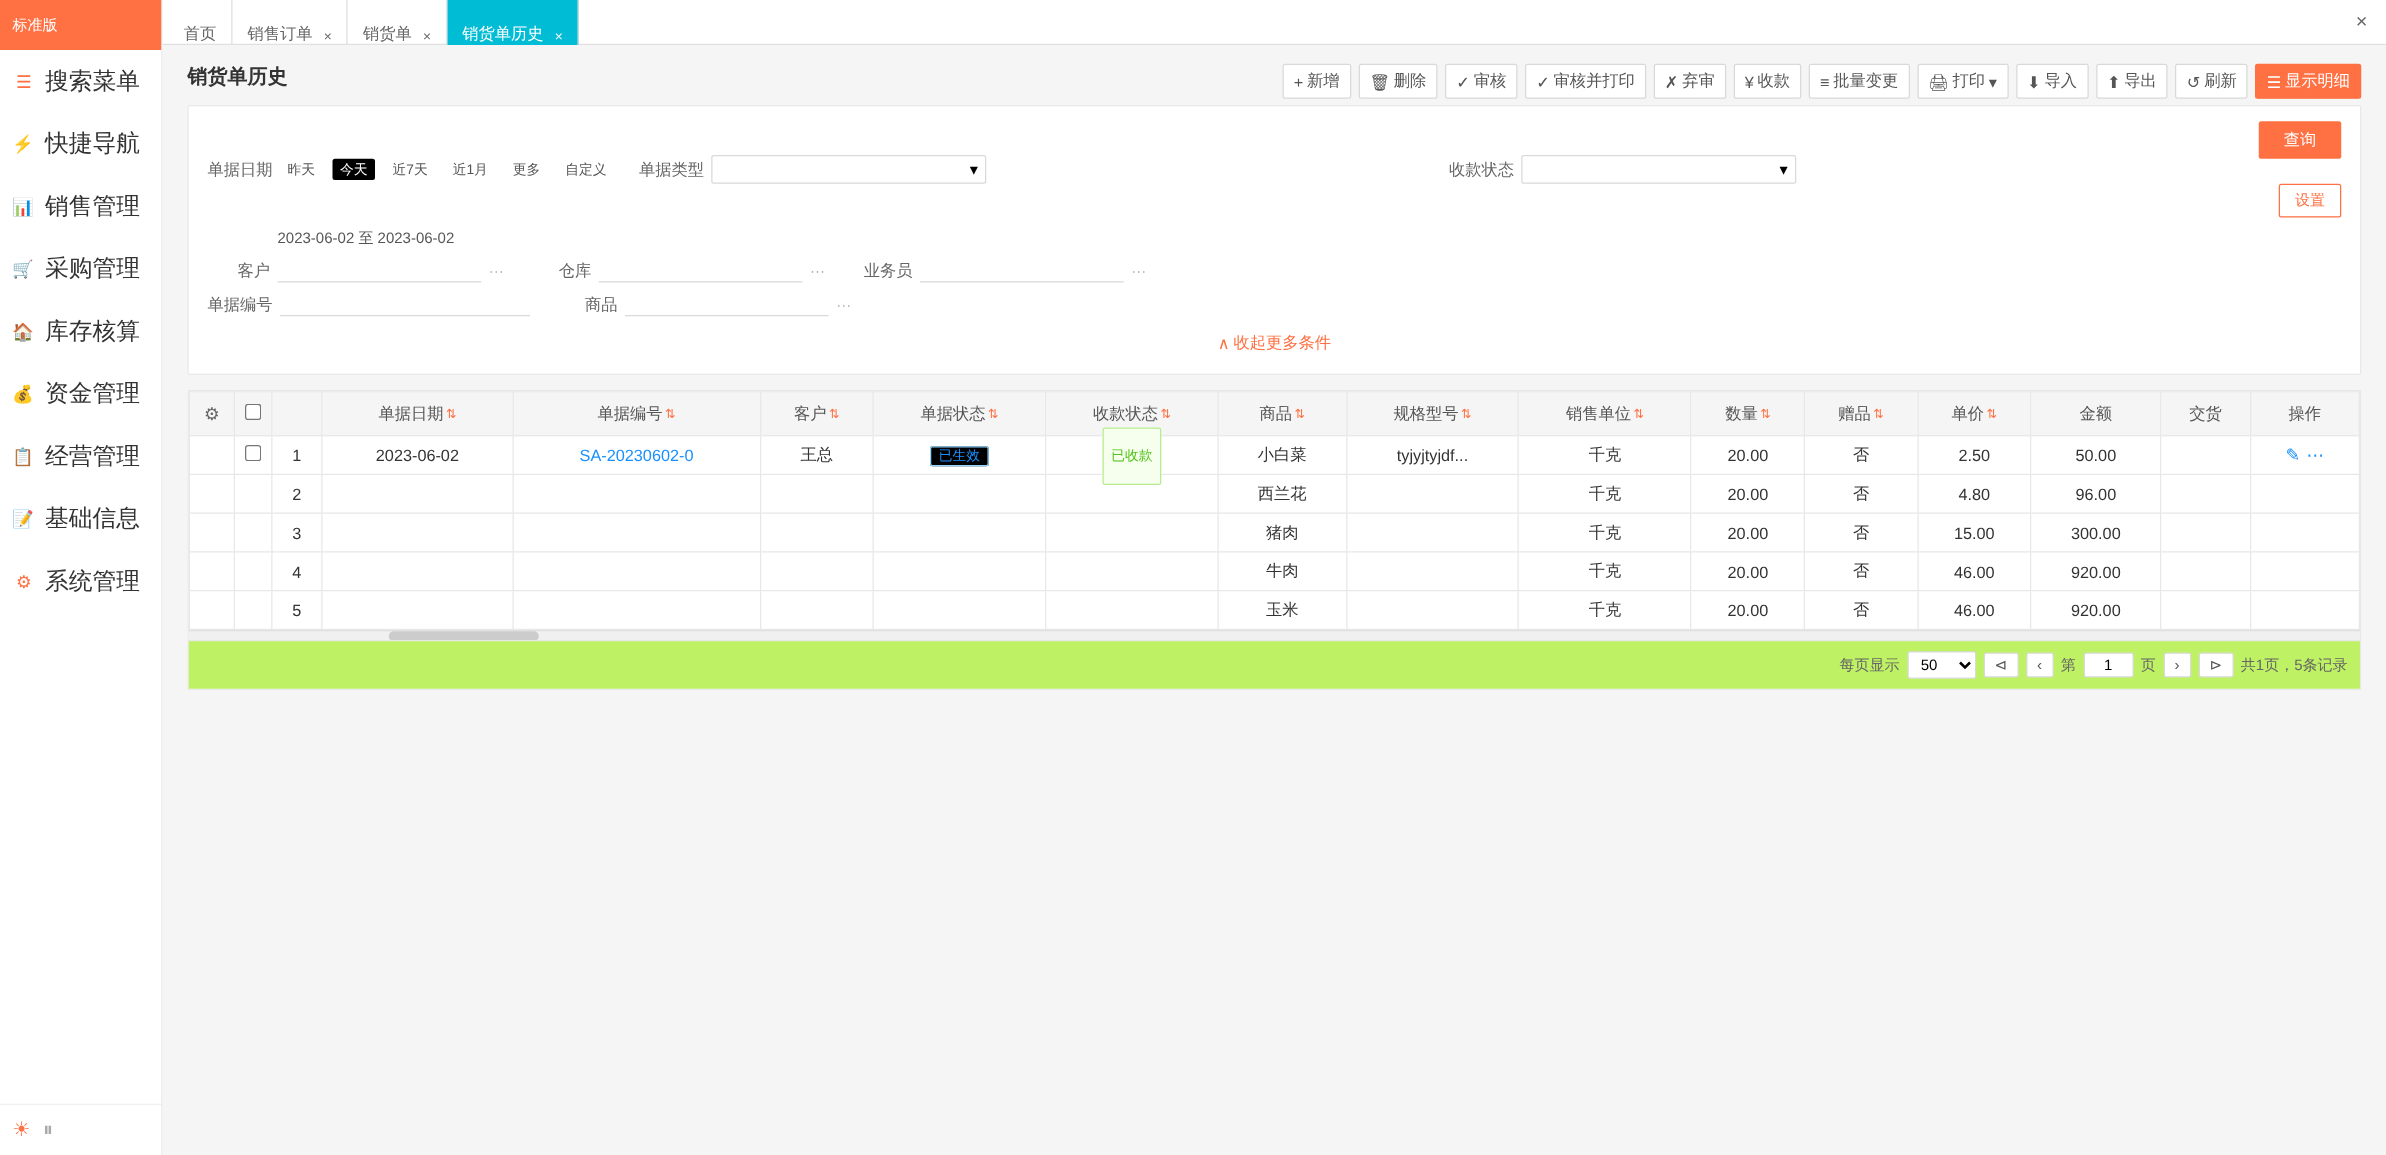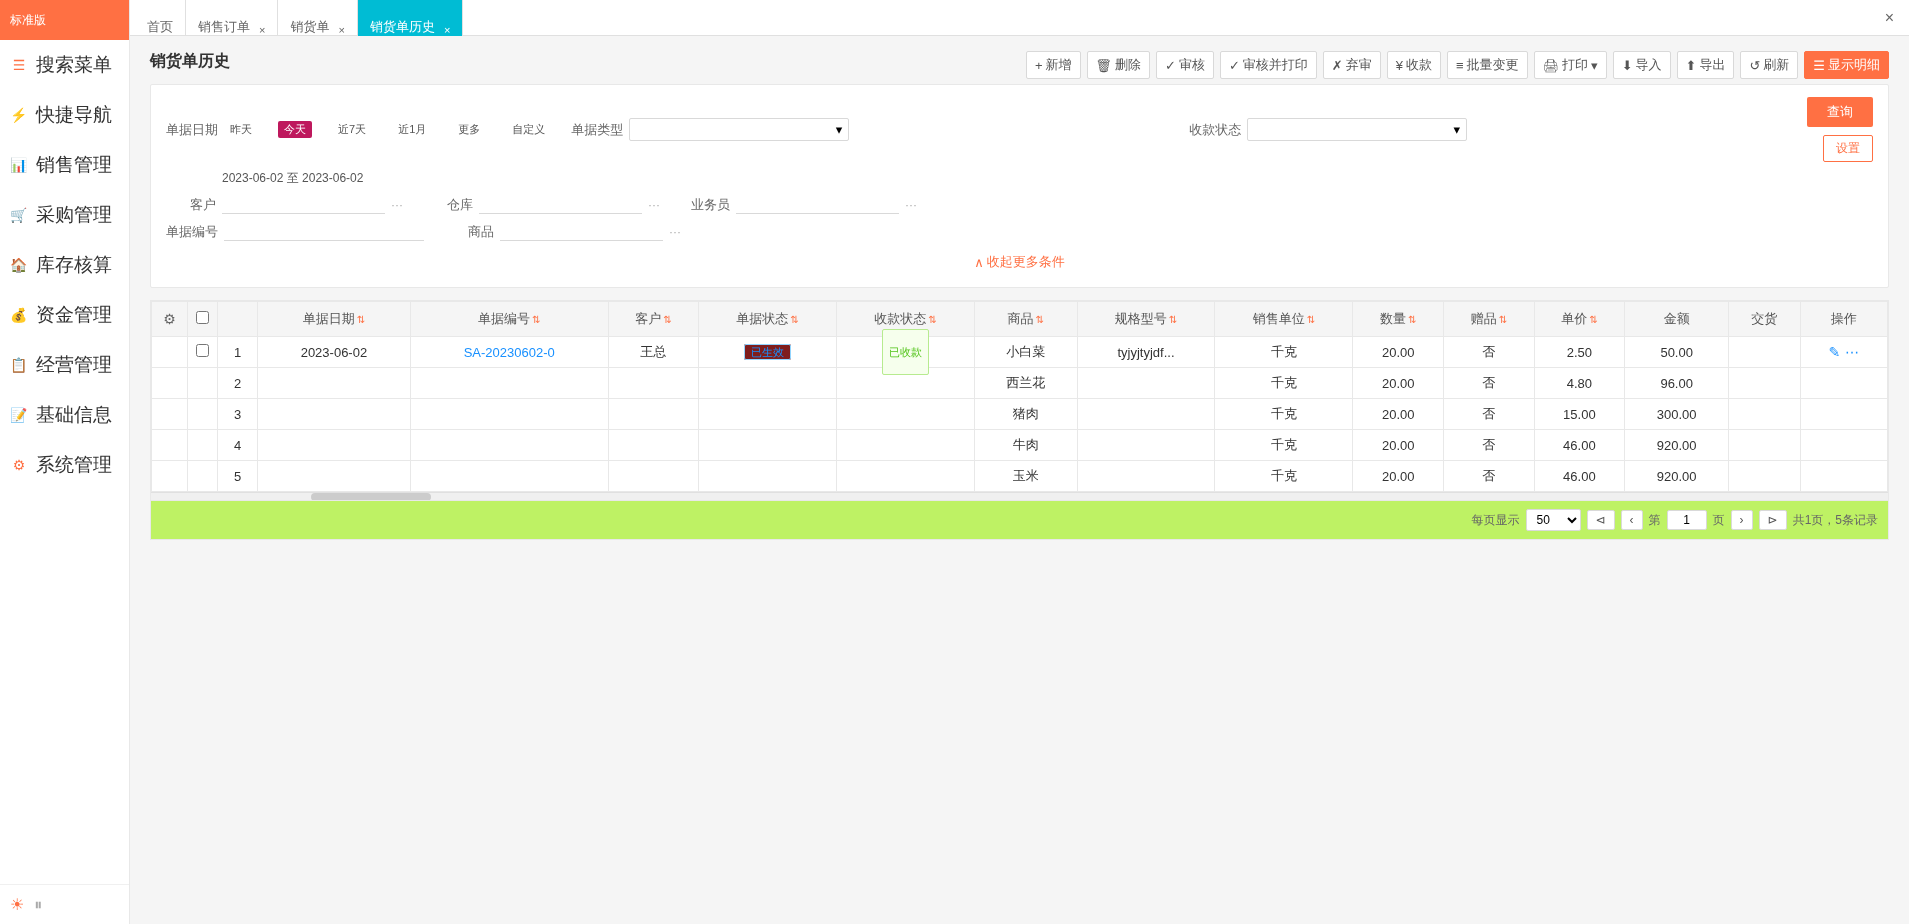--- a/index.html
+++ b/index.html
@@ -34,34 +34,34 @@
     .toolbar-btn.orange-btn { background: #ff7043; color: #fff; border-color: #ff7043; }
 
     
     .filter-section { background: #fff; border: 1px solid #e8e8e8; border-radius: 2px; padding: 12px 15px; margin-bottom: 12px; }
     .filter-row { display: flex; align-items: center; gap: 20px; margin-bottom: 8px; }
     .filter-item { display: flex; align-items: center; gap: 6px; }
     .filter-label { color: #666; white-space: nowrap; min-width: 50px; text-align: right; }
     .filter-input { border: none; border-bottom: 1px solid #d9d9d9; padding: 2px 4px; min-width: 120px; outline: none; background: transparent; font-size: 12px; }
     .filter-select { border: 1px solid #d9d9d9; padding: 3px 6px; min-width: 180px; border-radius: 2px; background: #fff; font-size: 12px; display: flex; align-items: center; justify-content: space-between; cursor: pointer; }
     .filter-dots { color: #aaa; cursor: pointer; font-size: 12px; }
-    .date-range { display: flex; align-items: flex-start; gap: 20px; }
-    .date-chip { background: #be185d; color: #fff; border-radius: 2px; padding: 1px 6px; font-size: 11px; cursor: pointer; }
+    .date-range { display: flex; align-items: flex-start; gap: 8px; }
+    .date-chip { background: #000000; color: #fff; border-radius: 2px; padding: 1px 6px; font-size: 11px; cursor: pointer; }
     .date-chip-inactive { color: #555; padding: 1px 6px; font-size: 11px; cursor: pointer; }
     .collapse-btn { display: flex; align-items: center; justify-content: center; color: #ff7043; cursor: pointer; font-size: 12px; gap: 3px; padding: 4px; }
     .query-btn { background: #ff7043; color: #fff; border: none; padding: 6px 20px; cursor: pointer; border-radius: 2px; font-size: 13px; }
-    .set-btn { background: #fff; color: #ff7043; border: 1px solid #ff7043; padding: 4px 12px; cursor: pointer; border-radius: 2px; font-size: 12px; margin-top: 4px; }
+    .set-btn { background: #fff; color: #ff7043; border: 1px solid #ff7043; padding: 4px 12px; cursor: pointer; border-radius: 2px; font-size: 12px; margin-top: 16px; }
     .query-area { display: flex; flex-direction: column; align-items: flex-end; gap: 4px; margin-left: auto; }
 
     
     .table-section { background: #fff; border: 1px solid #e8e8e8; }
     .data-table { width: 100%; border-collapse: collapse; }
     .data-table th { background: #f5f5f5; border: 1px solid #e8e8e8; padding: 8px 6px; text-align: center; color: #555; font-weight: normal; font-size: 12px; white-space: nowrap; }
     .data-table td { border: 1px solid #e8e8e8; padding: 6px 8px; text-align: center; color: #333; font-size: 12px; }
-    .status-badge { background: #7f1d1d; color: #1890ff; border: 1px solid #91d5ff; padding: 1px 6px; border-radius: 2px; font-size: 11px; }
+    .status-badge { background: #000000; color: #1890ff; border: 1px solid #91d5ff; padding: 1px 6px; border-radius: 2px; font-size: 11px; }
     .status-badge-green { background: #f6ffed; color: #52c41a; border: 1px solid #b7eb8f; padding: 16px 6px; border-radius: 2px; font-size: 11px; }
     .action-icons { display: flex; gap: 5px; justify-content: center; }
     .action-icon { color: #1890ff; cursor: pointer; font-size: 14px; }
     .th-sort { display: flex; align-items: center; justify-content: center; gap: 2px; cursor: pointer; }
     .sort-icon { font-size: 10px; color: #ff7043; }
     .settings-icon-th { font-size: 14px; color: #666; cursor: pointer; }
 
     
     .table-footer { background: #fffbe6; border-top: 1px solid #e8e8e8; padding: 6px 10px; display: flex; align-items: center; }
     .footer-label { color: #666; min-width: 80px; font-size: 12px; }

